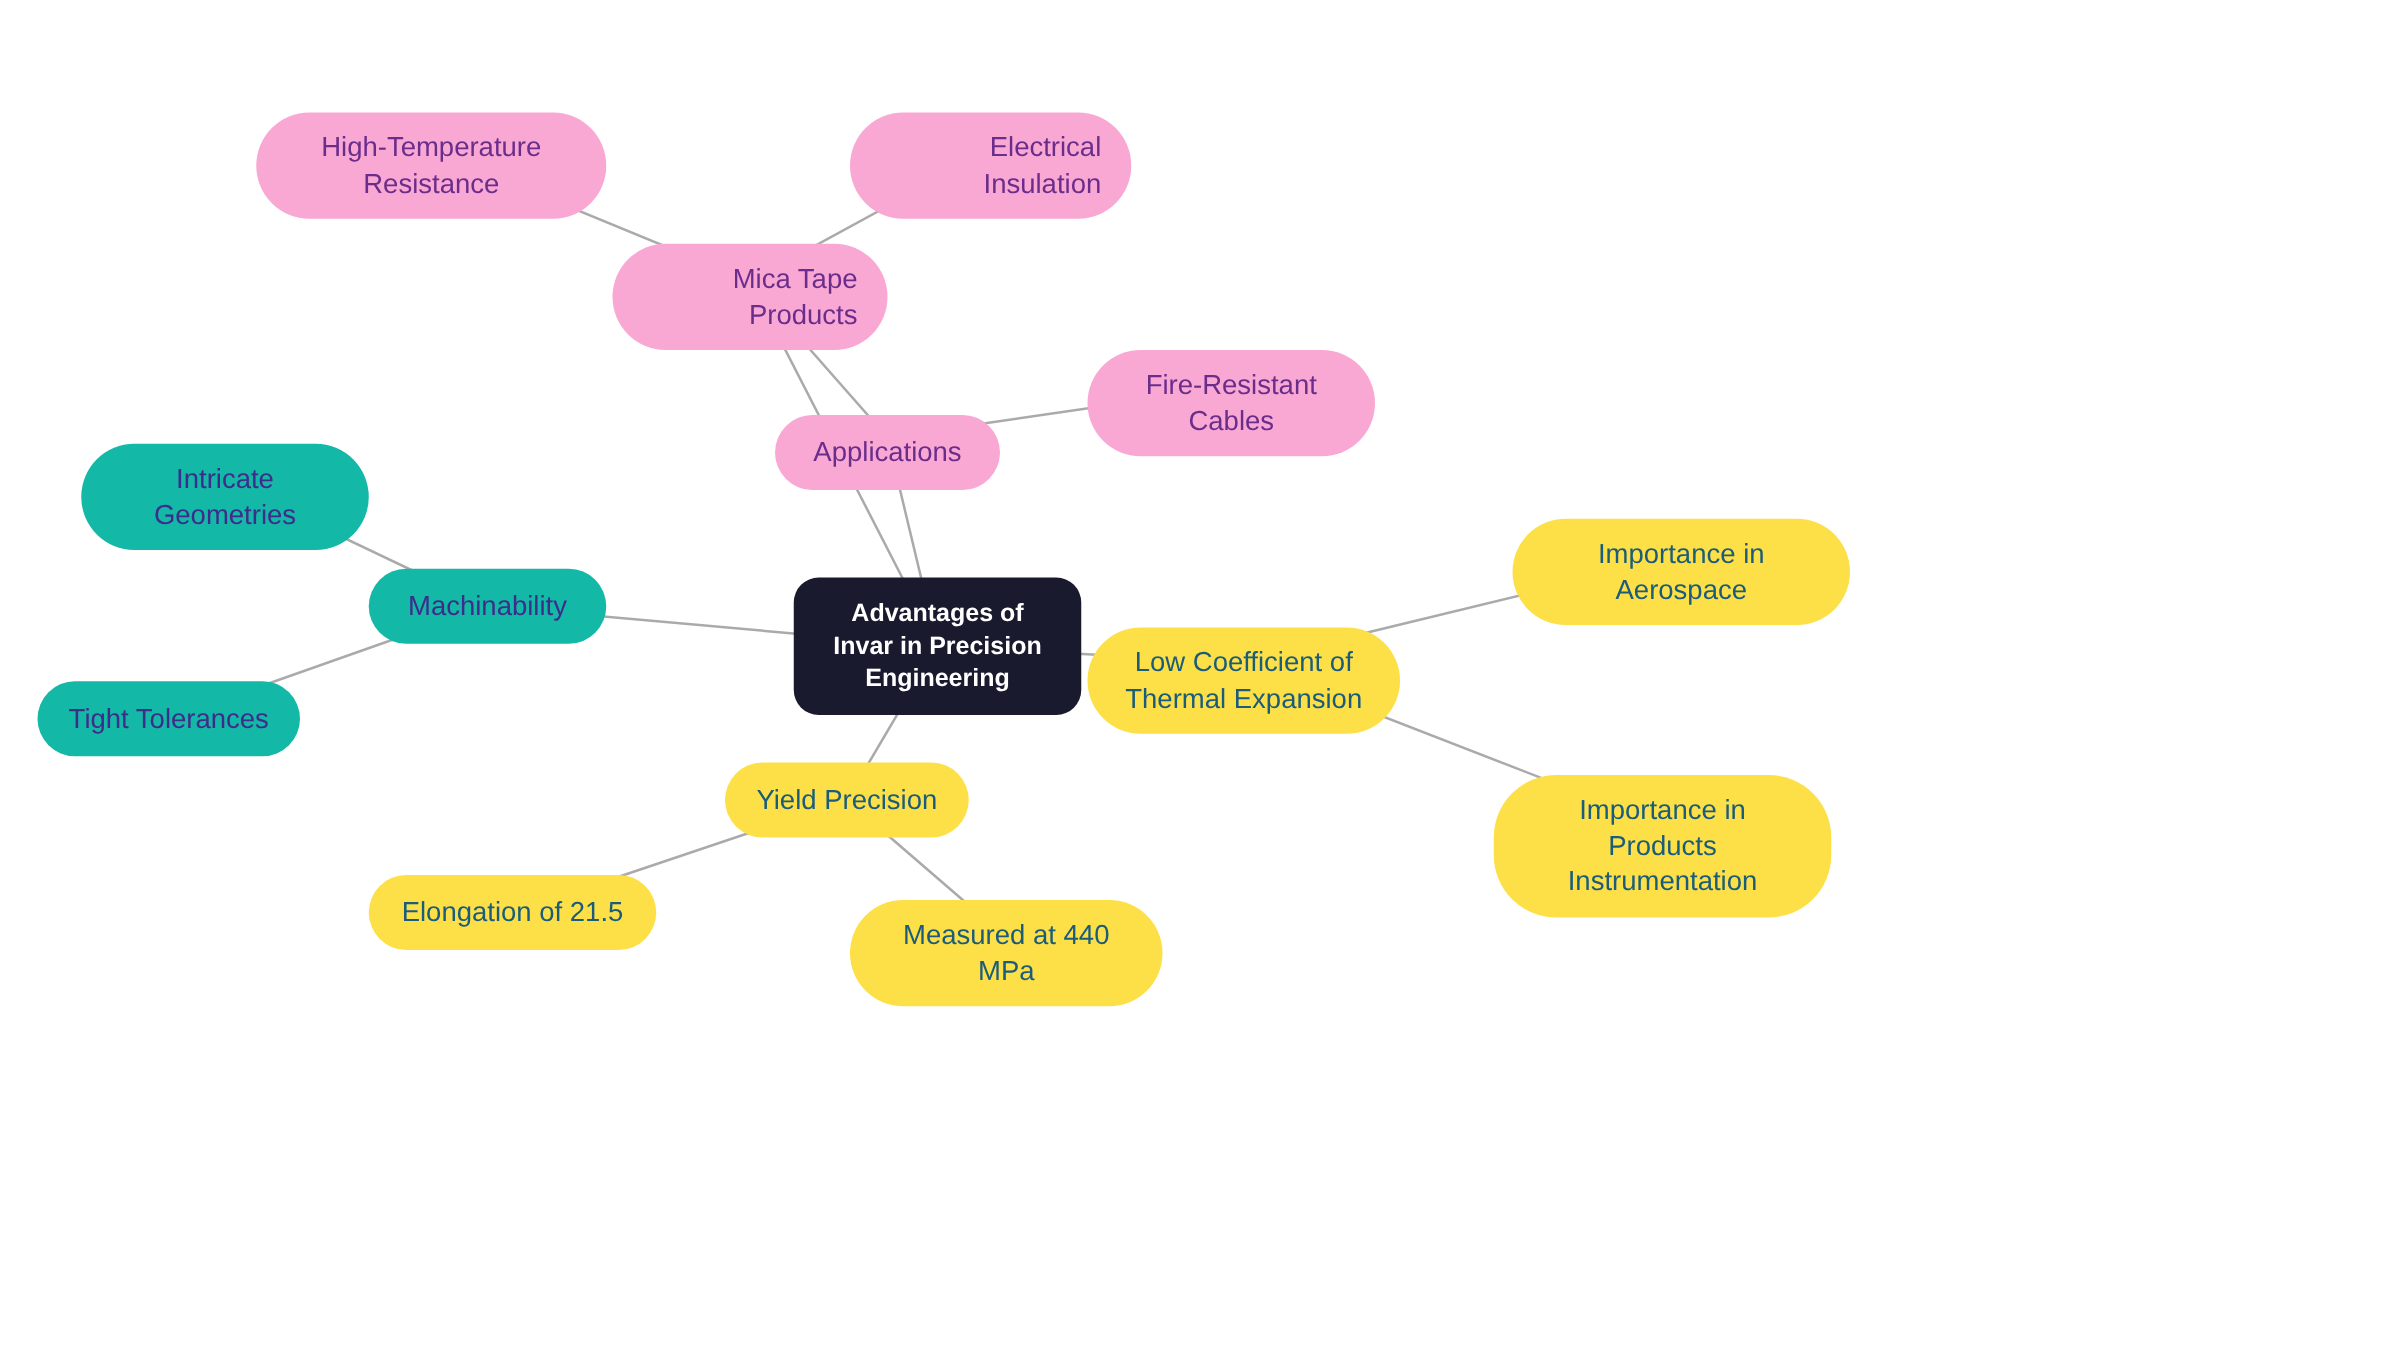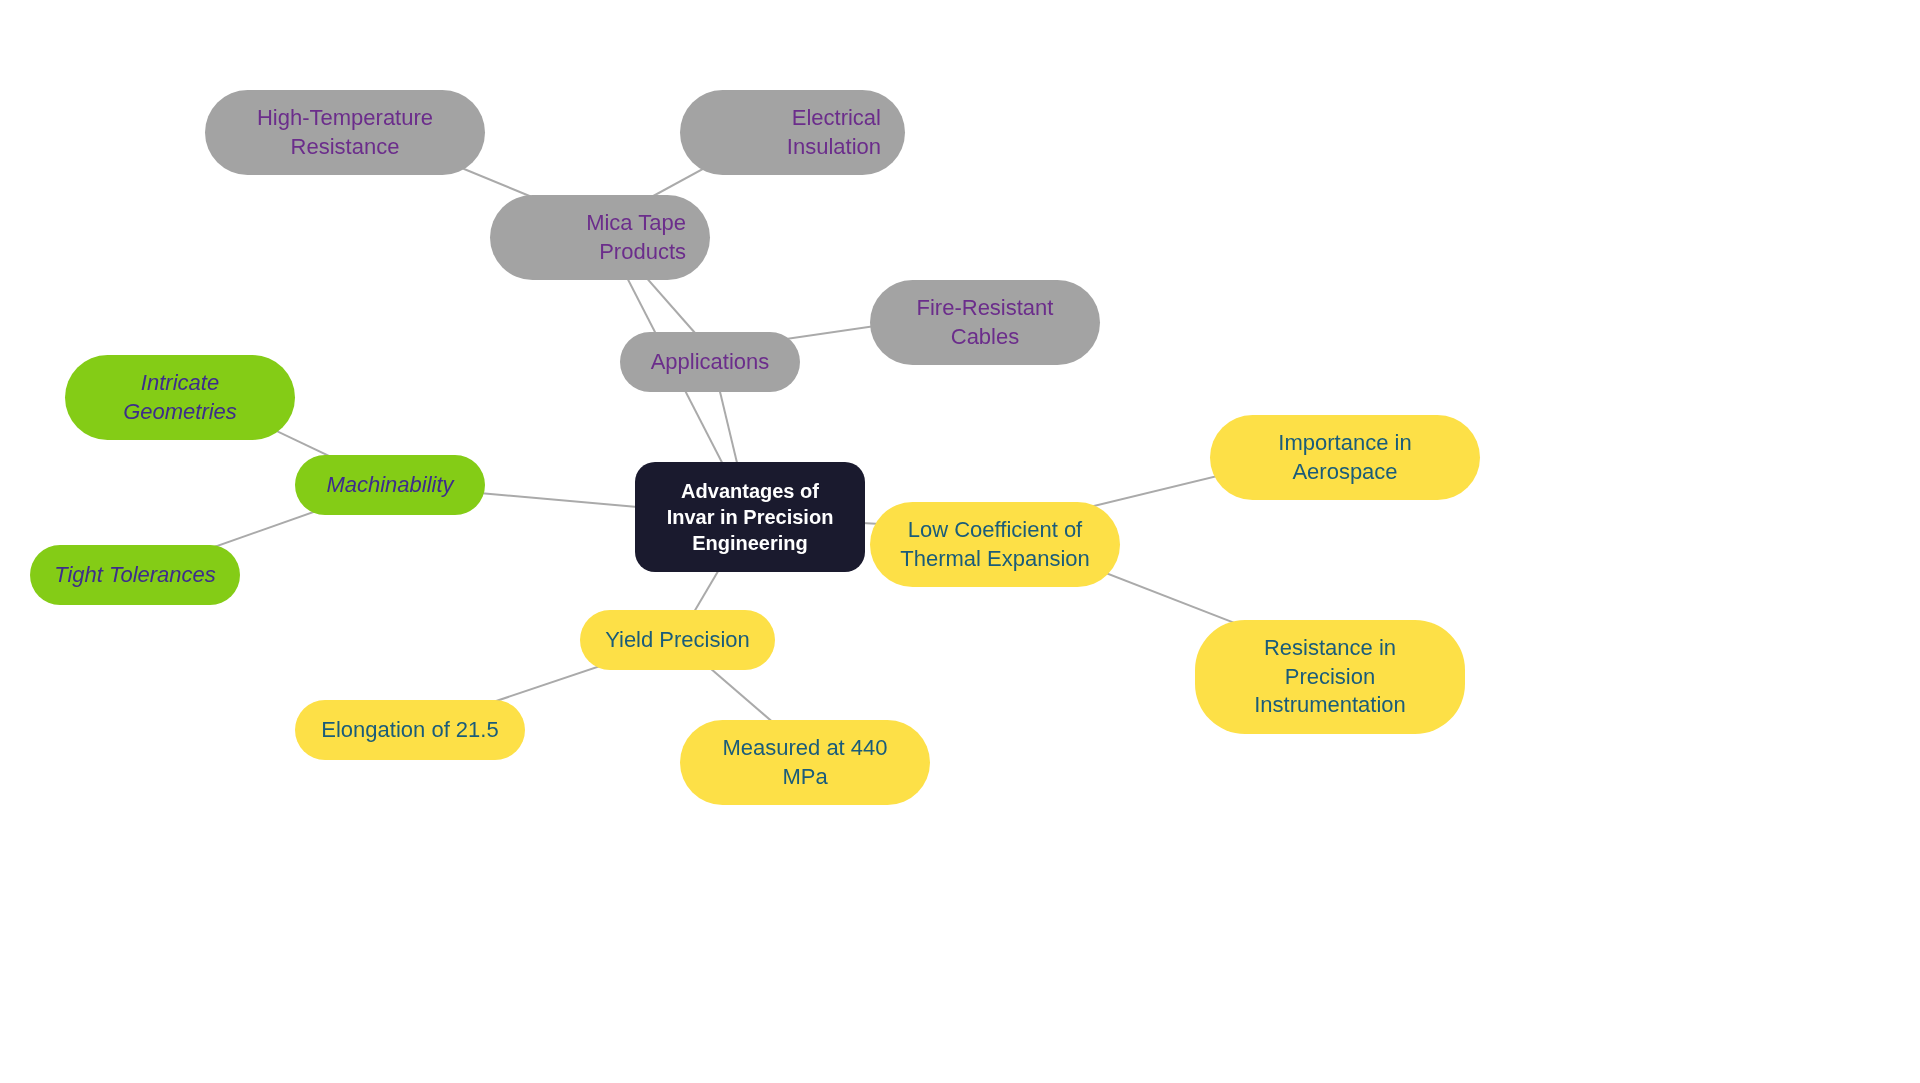--- a/index.html
+++ b/index.html
@@ -39,29 +39,28 @@
     .node-center {
       background: #1a1a2e;
       color: #ffffff;
       border-radius: 20px;
       font-size: 20px;
       font-weight: 600;
       width: 230px;
       height: 110px;
     }
     .node-pink {
-      background: #a3a3a3;
+      background: #f9a8d4;
       color: #6b2d8b;
       border: none;
     }
     .node-lavender {
-      background: #84cc16;
+      background: #14b8a6;
       color: #3d2d8b;
       border: none;
-      font-style: italic;
     }
     .node-blue {
       background: #fde047;
       color: #1a5c7a;
       border: none;
     }
   </style>
 </head>
 <body>
 
@@ -90,19 +89,19 @@
       <div class="node node-pink" style="left: 205px; top: 90px; width: 280px; min-height: 60px;">High-Temperature Resistance</div>
       <div class="node node-pink" style="left: 680px; top: 90px; width: 225px; min-height: 60px; text-align: right;">Electrical Insulation</div>
       <div class="node node-pink" style="left: 620px; top: 320px; width: 180px; min-height: 60px; margin-top: 12px;">Applications</div>
       <div class="node node-pink" style="left: 870px; top: 280px; width: 230px; min-height: 60px;">Fire-Resistant Cables</div>
       <div class="node node-lavender" style="left: 295px; top: 455px; width: 190px; min-height: 60px;">Machinability</div>
       <div class="node node-lavender" style="left: 65px; top: 355px; width: 230px; min-height: 60px;">Intricate Geometries</div>
       <div class="node node-lavender" style="left: 30px; top: 545px; width: 210px; min-height: 60px;">Tight Tolerances</div>
       <div class="node node-blue" style="left: 870px; top: 502px; width: 250px; min-height: 80px;">Low Coefficient of
 Thermal Expansion</div>
       <div class="node node-blue" style="left: 1210px; top: 415px; width: 270px; min-height: 60px;">Importance in Aerospace</div>
-      <div class="node node-blue" style="left: 1195px; top: 620px; width: 270px; min-height: 80px;">Resistance in Precision
+      <div class="node node-blue" style="left: 1195px; top: 620px; width: 270px; min-height: 80px;">Importance in Products
 Instrumentation</div>
       <div class="node node-blue" style="left: 580px; top: 610px; width: 195px; min-height: 60px;">Yield Precision</div>
       <div class="node node-blue" style="left: 295px; top: 700px; width: 230px; min-height: 60px;">Elongation of 21.5</div>
       <div class="node node-blue" style="left: 680px; top: 720px; width: 250px; min-height: 60px;">Measured at 440 MPa</div>
     </div>
 </div>
 
 </body></html>

